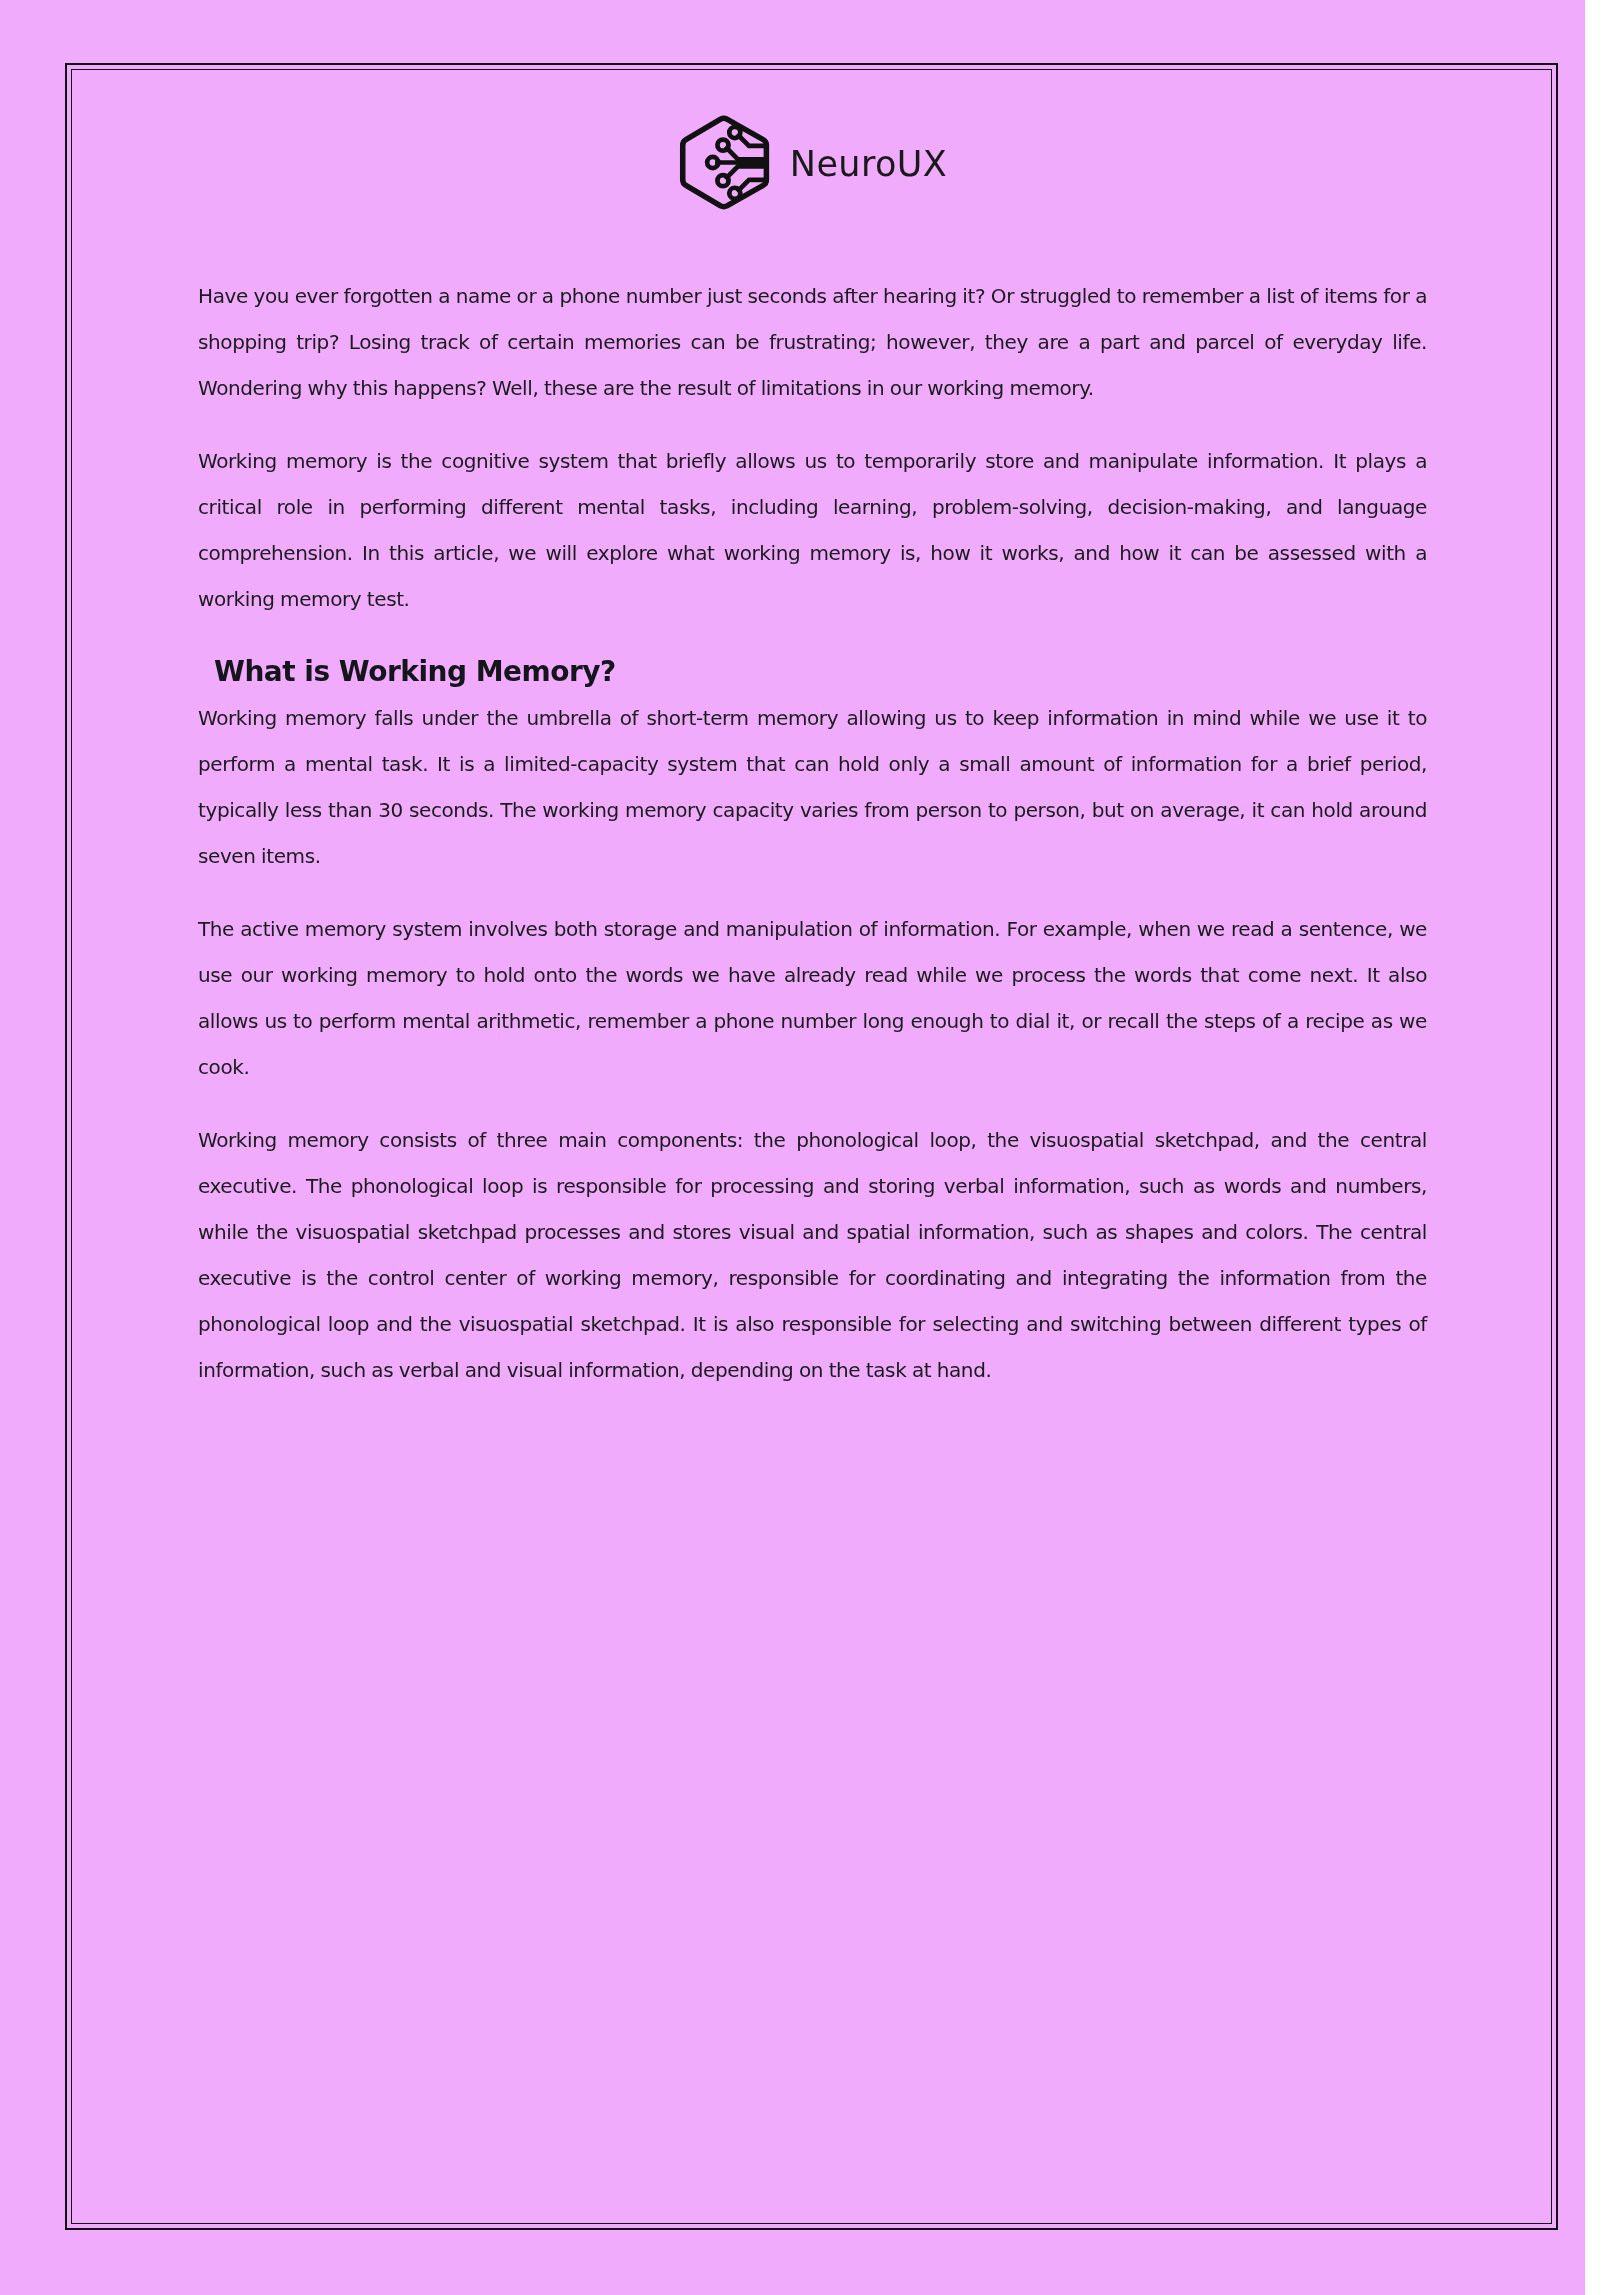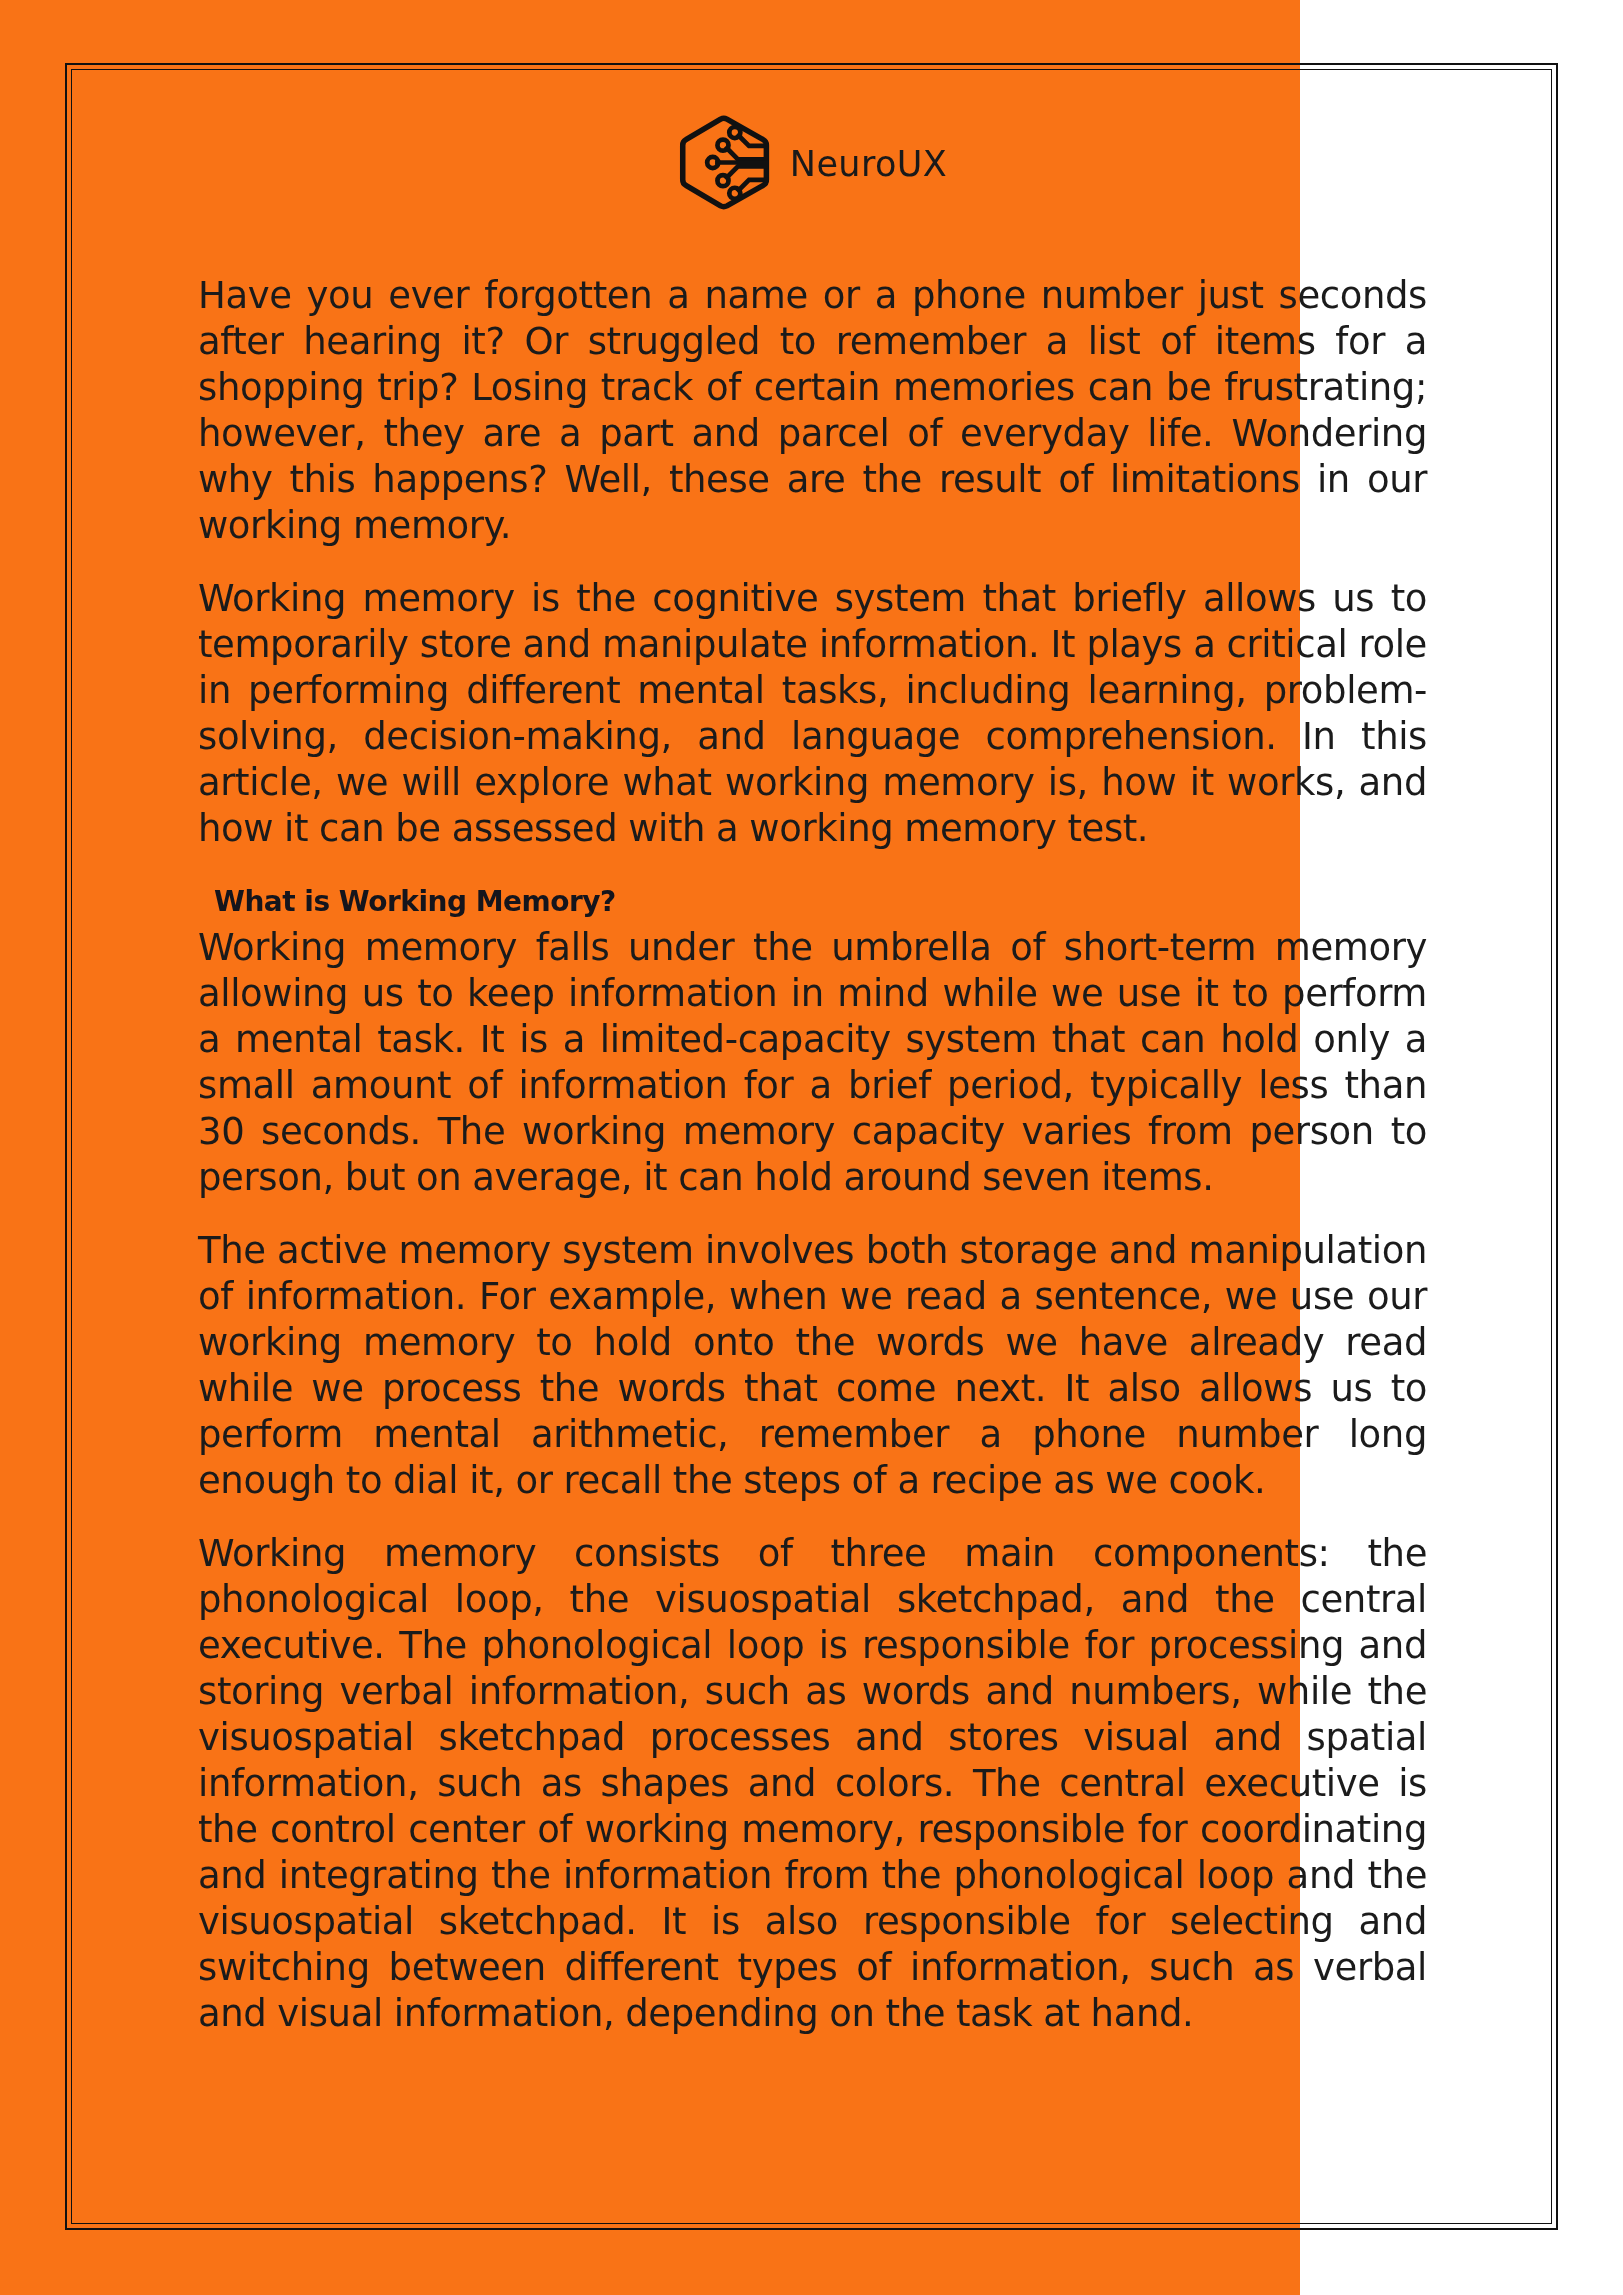--- a/index.html
+++ b/index.html
@@ -9,23 +9,23 @@
   }
   body {
     width: 1623px;
     height: 2295px;
     font-family: "Liberation Sans", sans-serif;
     -webkit-font-smoothing: antialiased;
   }
 
   .page {
     position: relative;
-    width: 1300px;
+    width: 1585px;
     height: 2295px;
-    background: #f97316;
+    background: #f0abfc;
     box-sizing: border-box;
   }
 
   
   .page-frame {
     position: absolute;
     left: 65px;
     top: 63px;
     width: 1493px;
     height: 2167px;
@@ -90,21 +90,21 @@
     display: inline-block;
   }
 
   
   .body-block {
     margin-top: 59px;
   }
   p.para {
     margin: 0 0 27px 0;
     font-family: "DejaVu Sans", sans-serif;
-    font-size: 37px;
+    font-size: 20px;
     line-height: 46px;
     color: #1b1b1b;
     text-align: justify;
     text-justify: inter-word;
     letter-spacing: -0.4px;
     word-spacing: -0.4px;
   }
   p.para.tight {
     margin-bottom: 16px;
   }

